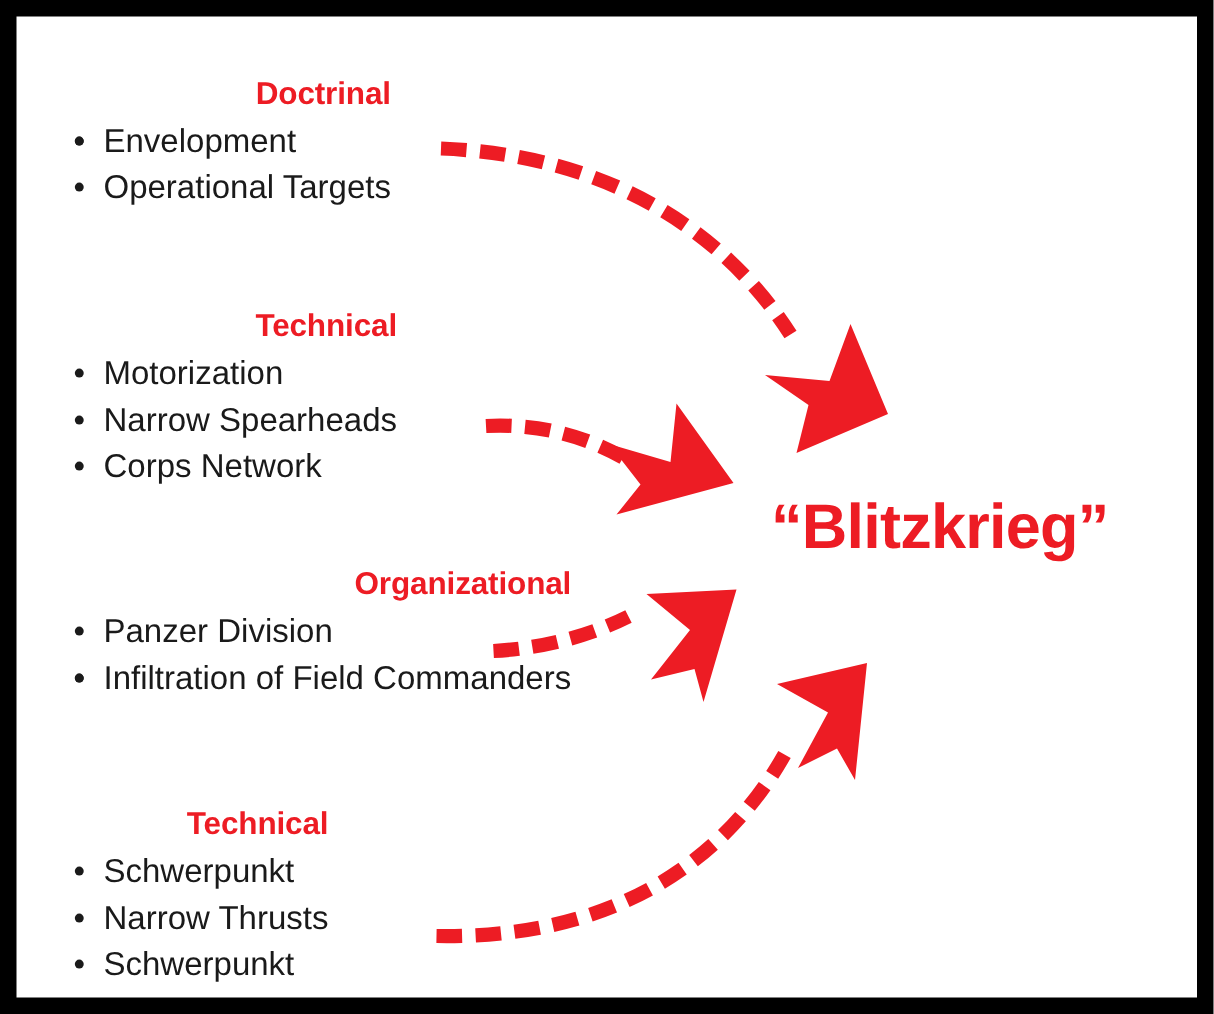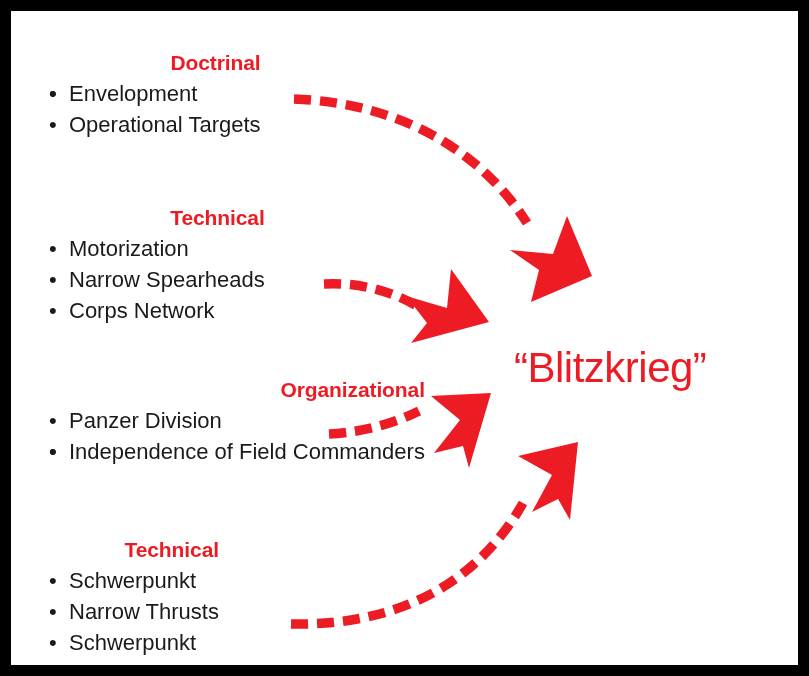--- a/index.html
+++ b/index.html
@@ -71,25 +71,24 @@
     top: 0;
     font-size: 22px;
     line-height: 1.42;
     color: #1a1a1a;
   }
   #center-term {
     position: absolute;
     left: 503px;
     top: 316px;
     font-size: 42px;
-    font-weight: normal;
+    font-weight: bold;
     color: #ED1C24;
     white-space: nowrap;
     letter-spacing: -0.5px;
-    margin-top: 17px;
   }
 </style>
 </head>
 <body>
 
 <div id="diagram-frame">
   <div id="canvas">
 
     <svg class="arrow-layer" viewBox="0 0 809 676" width="809" height="676" xmlns="http://www.w3.org/2000/svg">
 
@@ -154,21 +153,21 @@
       <ul class="bullet-list">
         <li class="bullet-item">
           <span class="bullet-dot">•</span>
           <span>Panzer Division</span>
         </li>
         <li class="bullet-item">
           <span class="bullet-dot">•</span>
         </li>
         <li class="bullet-item">
           <span class="bullet-dot">•</span>
-          <span>Independence of Field Commanders</span>
+          <span>Infiltration of Field Commanders</span>
         </li>
       </ul>
     </div>
 
     <div class="group" style="top:528px;">
       <div class="group-title">Technical</div>
       <ul class="bullet-list">
         <li class="bullet-item">
           <span class="bullet-dot">•</span>
           <span>Schwerpunkt</span>

